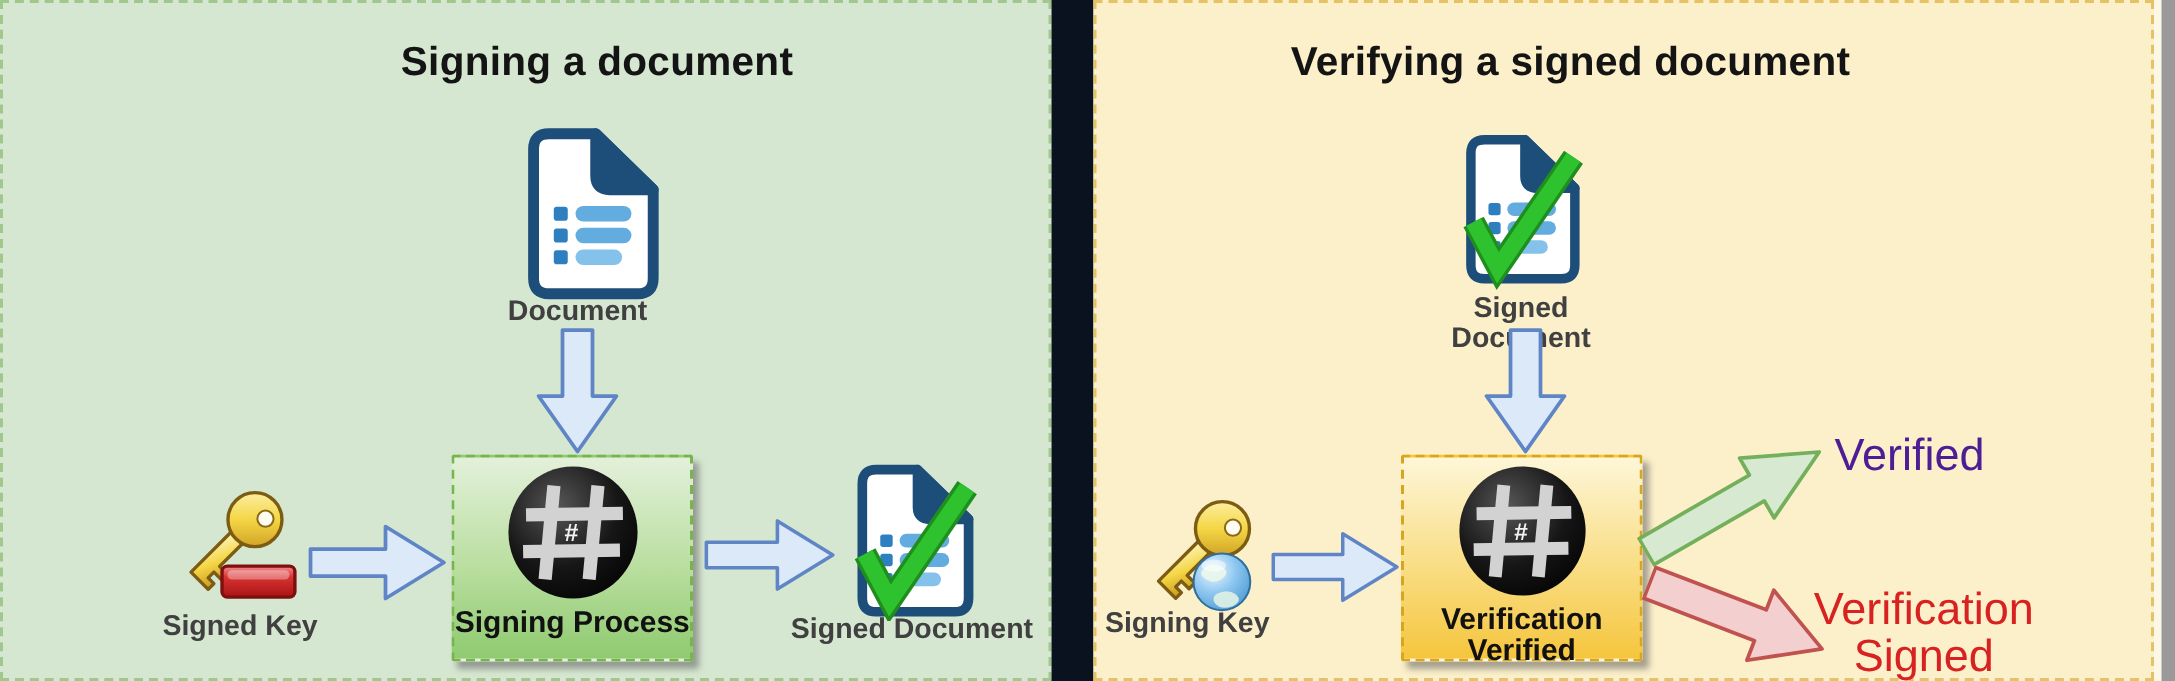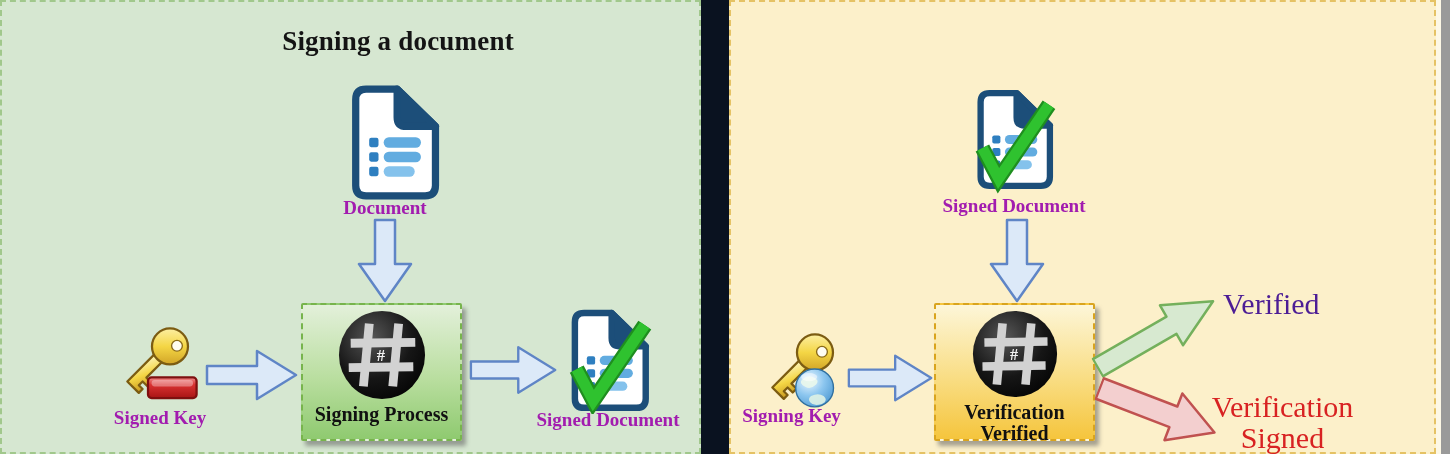--- a/index.html
+++ b/index.html
@@ -1,29 +1,29 @@
 <!DOCTYPE html>
 <html><head>
 <meta charset="utf-8">
 <style>
   html,body{margin:0;padding:0;background:#fff;}
   #stage{
     position:relative;width:1450px;height:454px;overflow:hidden;
-    font-family:Liberation Serif, serif;
+    font-family:Liberation Sans, sans-serif;
   }
   .panel{position:absolute;top:0;height:454px;box-sizing:border-box;}
   #left-panel{left:0;width:701px;background:#d6e7d1;border:2px dashed rgba(118,176,84,0.55);}
   #divider{position:absolute;left:701px;top:0;width:28px;height:454px;background:#0a1220;}
   #right-panel{left:729px;width:707px;background:#fcf0ca;border:2px dashed rgba(214,164,34,0.6);}
   #pale-strip{position:absolute;left:1436px;top:0;width:5px;height:454px;background:#fdf8e6;}
   #gray-strip{position:absolute;left:1441px;top:0;width:9px;height:454px;background:#9a9a9a;}
 
   .abs{position:absolute;}
   .title{font-size:27px;font-weight:bold;color:#141414;text-align:center;letter-spacing:0.2px;}
-  .lbl{font-size:19px;font-weight:bold;color:#a21caf;text-align:center;line-height:20px;}
+  .lbl{font-size:19px;font-weight:bold;color:#404040;text-align:center;line-height:20px;}
 
   .proc-box{
     position:absolute;width:161px;height:138px;box-sizing:border-box;border-radius:2px;
     box-shadow:4px 5px 4px rgba(95,95,95,0.55);
     display:flex;flex-direction:column;align-items:center;
   }
   #signing-box{left:299px;top:301px;border:2px dashed #77b44c;
     background:linear-gradient(180deg,#e3f0da 0%,#b9de9f 55%,#8fca70 100%);}
   #verification-box{left:932px;top:301px;border:2px dashed #d9a41e;
     background:linear-gradient(180deg,#fdf6d8 0%,#f9dd83 55%,#f5c53d 100%);}
@@ -139,20 +139,21 @@
         <path d="M16,66 L34,100 L90,18" fill="none" stroke="#2fc22f" stroke-width="12" stroke-linejoin="miter"></path>
       </svg>
     </div>
     <div class="abs lbl" style="left:516px;top:408px;width:180px;">Signed Document</div>
   </div>
 
   <div id="divider"></div>
 
   <div class="panel" id="right-panel">
 
+    <div class="abs title" style="left:16px;top:24px;width:600px;">Verifying a signed document</div>
 
     <div class="abs" style="left:237px;top:80px;width:90px;height:114px;">
       <svg viewBox="0 0 100 112" width="90" height="114">
         <path d="M24,5 H54 L91,41 V98 Q91,108 81,108 H24 Q14,108 14,98 V15 Q14,5 24,5 Z" fill="#ffffff" stroke="#1c4e79" stroke-width="7" stroke-linejoin="round"></path>
         <path d="M54,5 L91,41 H63 Q54,41 54,32 Z" fill="#1c4e79" stroke="#1c4e79" stroke-width="7" stroke-linejoin="round"></path>
         <rect x="27" y="52" width="9" height="9" rx="2" fill="#2e7fc0"></rect>
         <rect x="27" y="66" width="9" height="9" rx="2" fill="#2e7fc0"></rect>
         <rect x="27" y="80" width="9" height="9" rx="2" fill="#2e7fc0"></rect>
         <rect x="41" y="51.5" width="36" height="10" rx="5" fill="#62ace0"></rect>
         <rect x="41" y="65.5" width="36" height="10" rx="5" fill="#62ace0"></rect>

